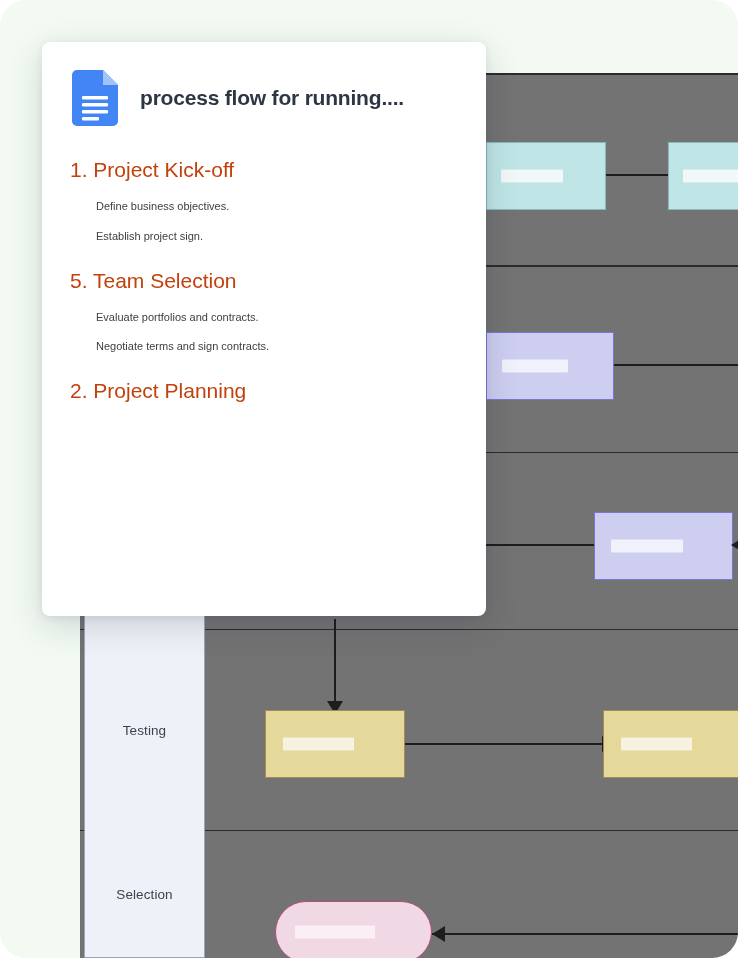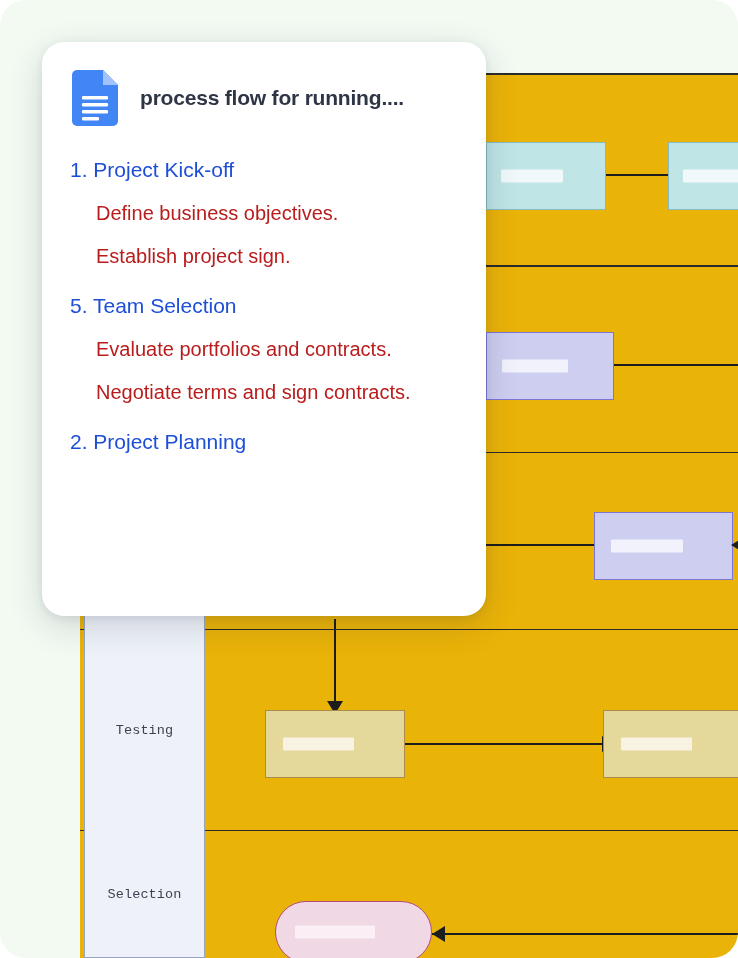--- a/index.html
+++ b/index.html
@@ -22,23 +22,22 @@
     border-radius: 26px;
   }
 
   
   #canvas {
     position: absolute;
     left: 80px;
     top: 73px;
     width: 658px;
     height: 885px;
-    background: #eab308;
+    background: #737373;
     overflow: hidden;
-    font-family: Liberation Mono, monospace;
   }
 
   
   .lane-col {
     position: absolute;
     left: 4px;
     width: 121px;
     background: #eef2f8;
     border-left: 1.5px solid #97a6c0;
     border-right: 1.5px solid #97a6c0;
@@ -118,21 +117,21 @@
   }
 
   
   #card {
     position: absolute;
     left: 42px;
     top: 42px;
     width: 444px;
     height: 574px;
     background: #ffffff;
-    border-radius: 22px;
+    border-radius: 8px;
     box-shadow: 0 10px 34px rgba(30, 40, 60, .16),
                 0 2px 8px rgba(30, 40, 60, .08);
     overflow: hidden;
   }
   .card-head {
     display: flex;
     align-items: center;
     padding: 28px 30px 4px 30px;
   }
   .docs-icon {
@@ -146,28 +145,28 @@
     font-weight: bold;
     color: #2e3545;
     letter-spacing: -.2px;
     line-height: 1.25;
   }
   .card-body {
     padding: 26px 30px 0 28px;
   }
   .step-head {
     font-size: 21px;
-    color: #1d4ed8;
+    color: #c2410c;
     margin: 0 0 16px 0;
     line-height: 1.3;
     font-weight: normal;
   }
   .sub-item {
-    font-size: 20px;
-    color: #b91c1c;
+    font-size: 11px;
+    color: #404040;
     line-height: 1.42;
     margin: 0 0 14px 26px;
   }
   .group { margin-bottom: 22px; }
   .group:last-child { margin-bottom: 0; }
 </style>
 </head>
 <body>
 
 <div id="screen">

